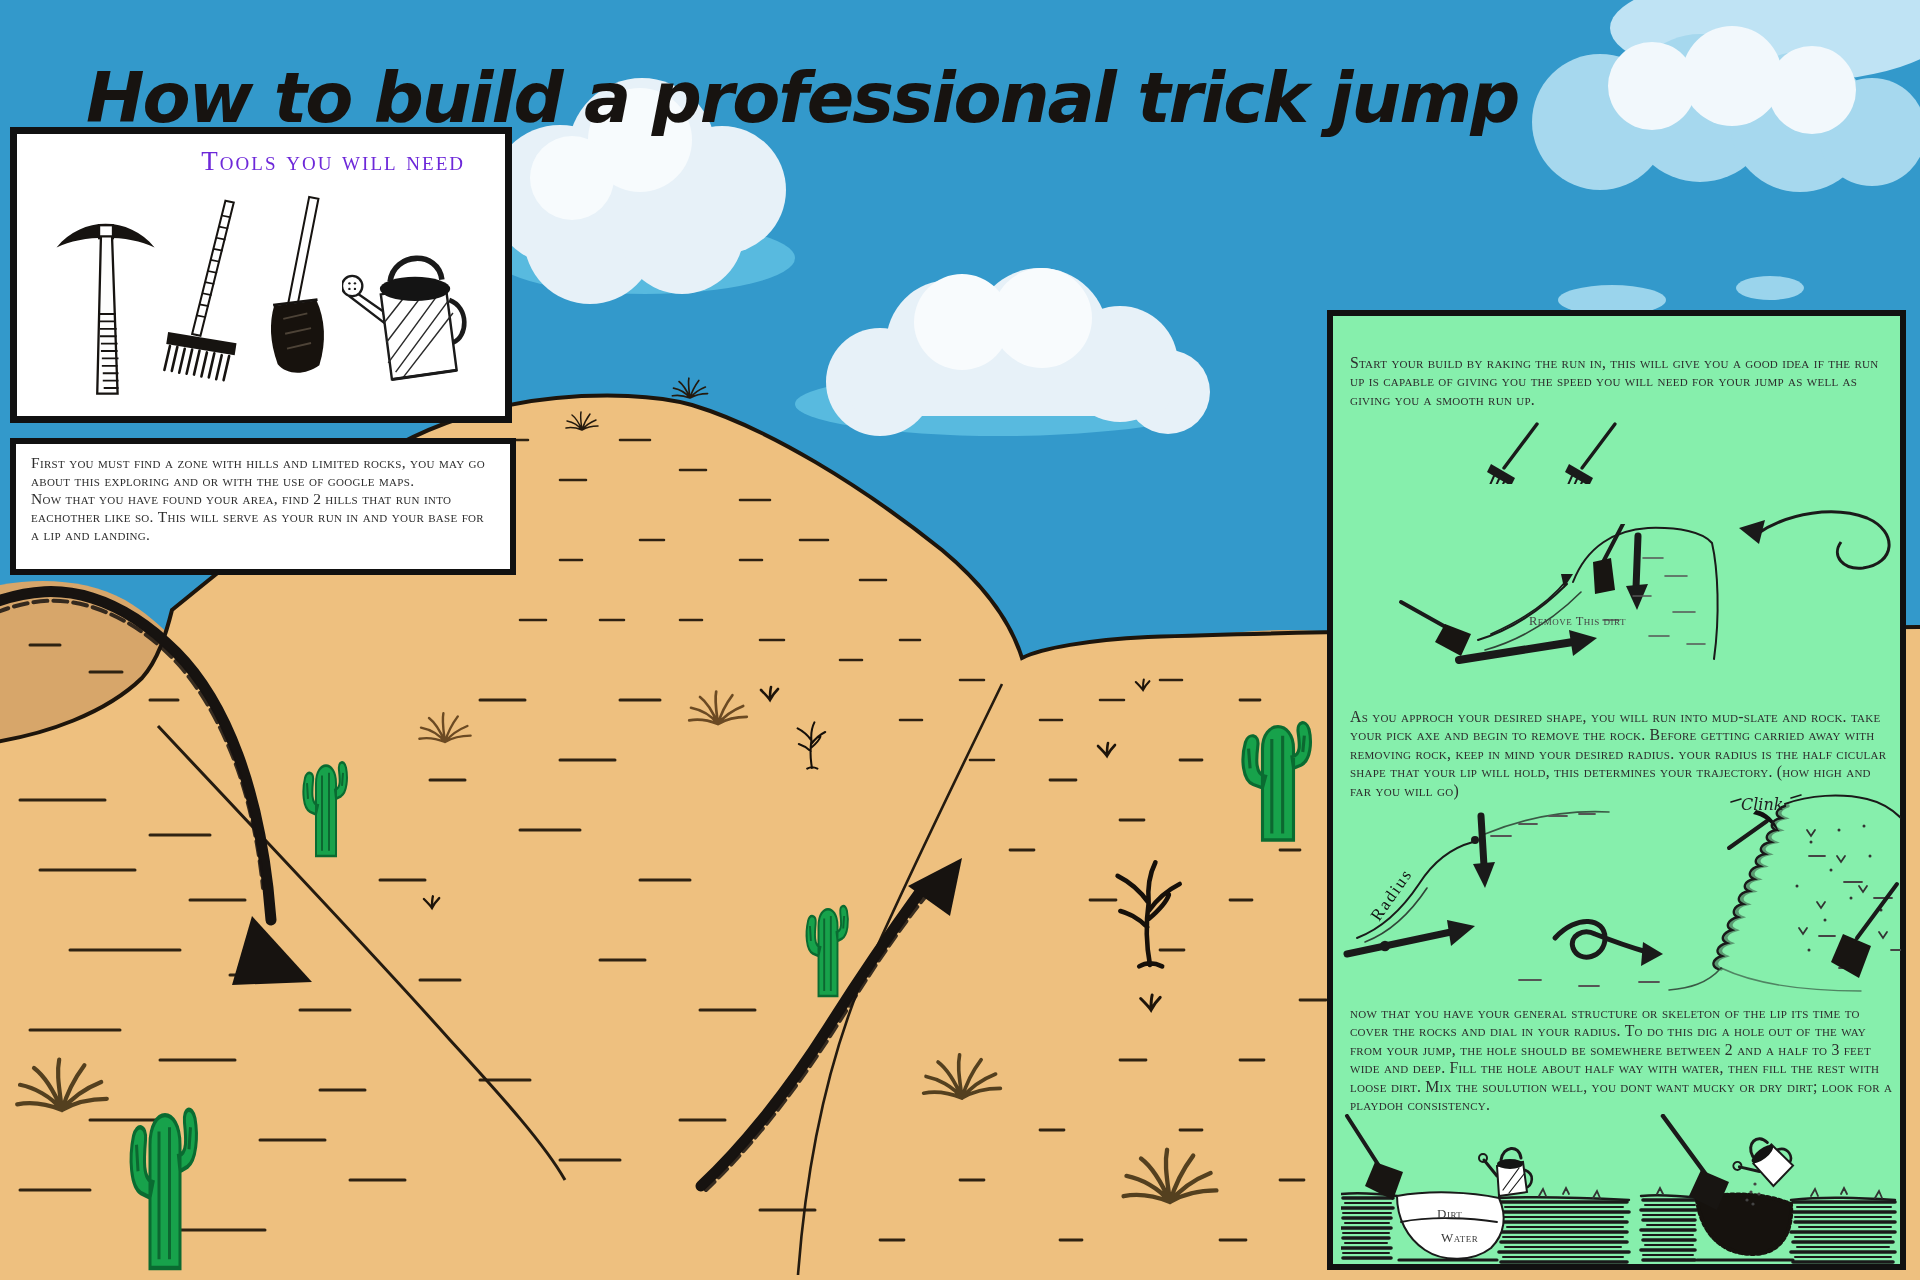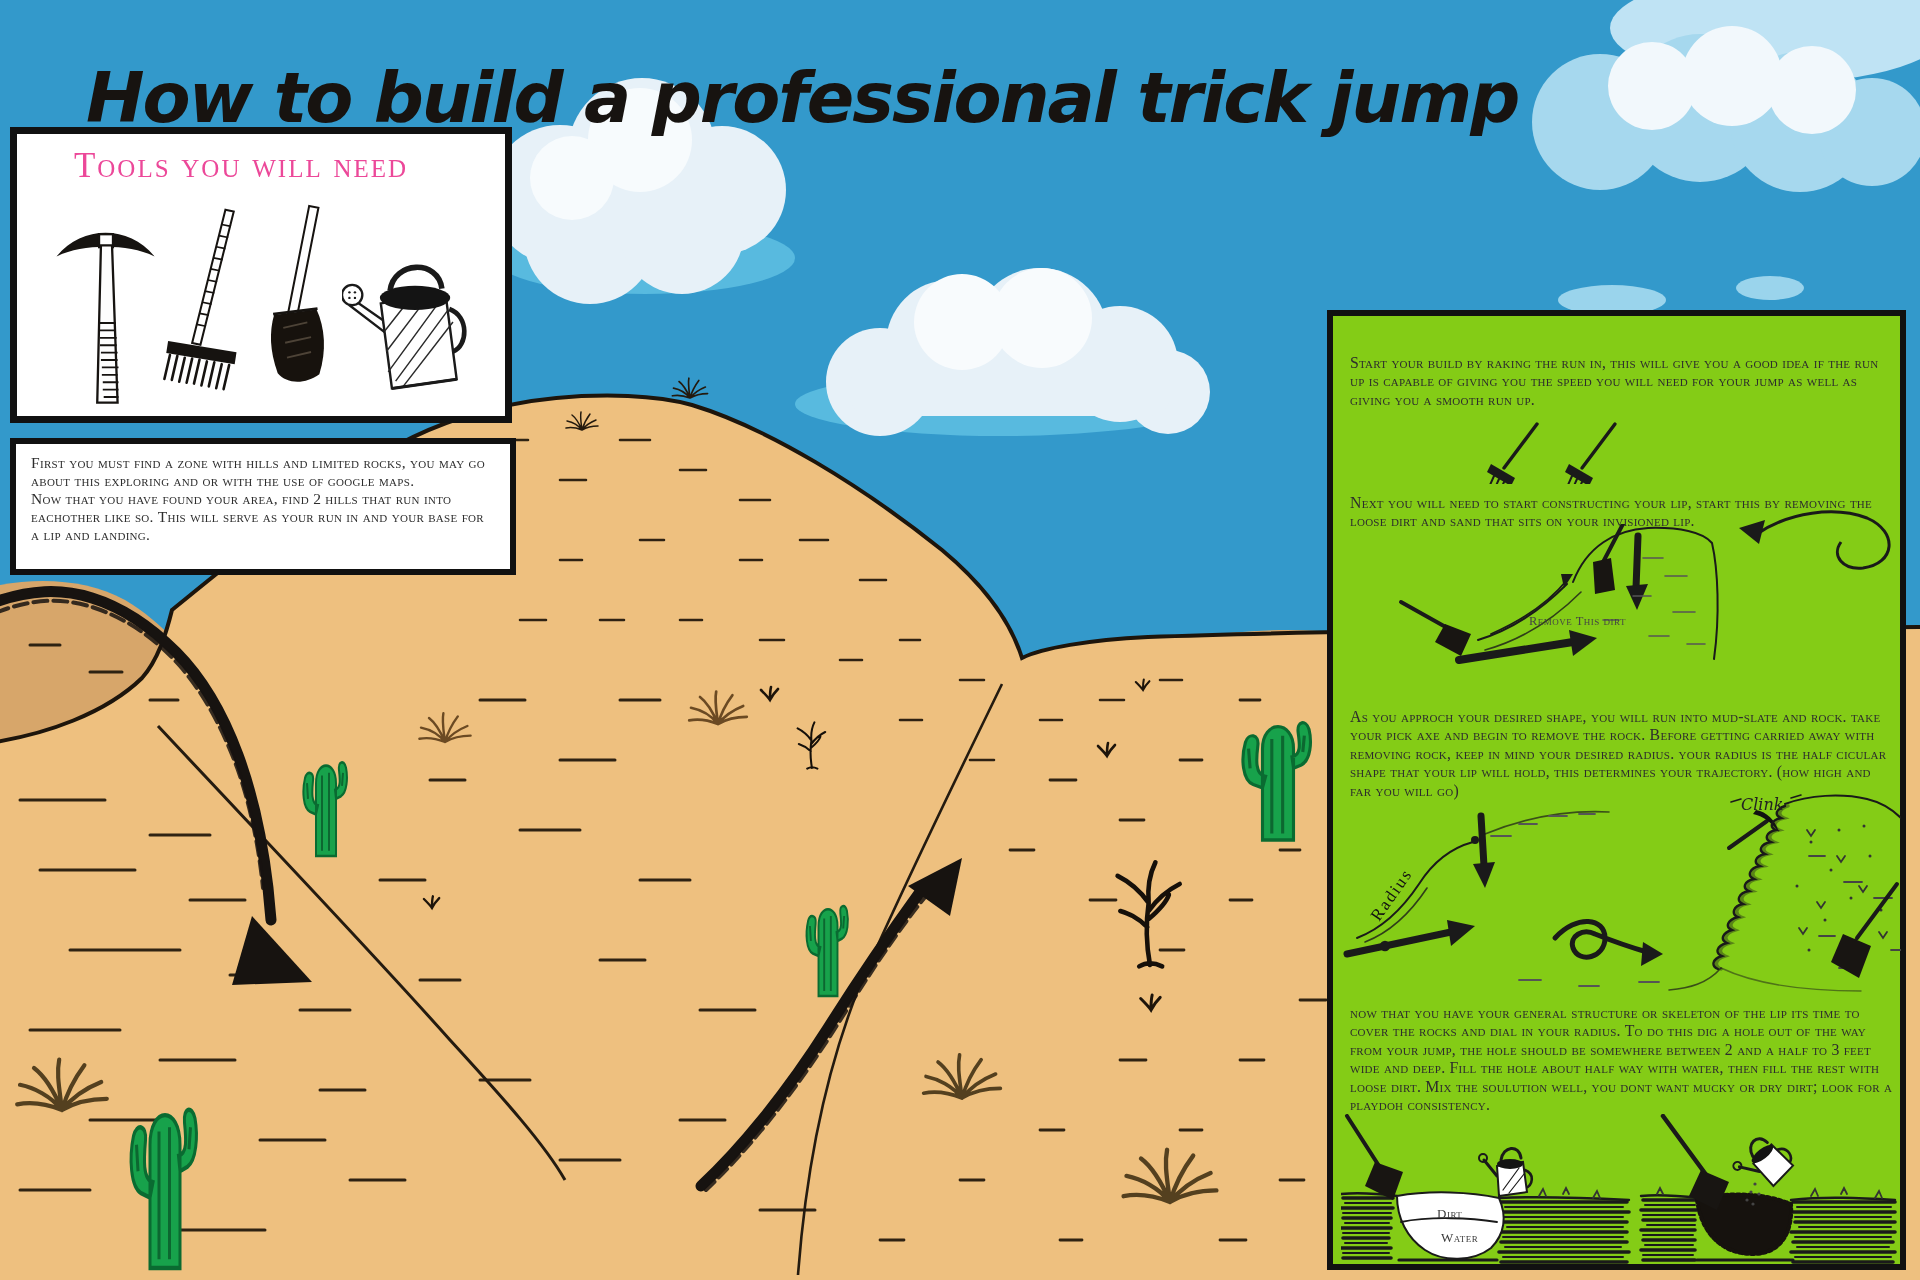--- a/index.html
+++ b/index.html
@@ -16,33 +16,33 @@
   .subtitle{
     position:absolute;left:1462px;top:168px;z-index:3;
     font-family:"DejaVu Sans",sans-serif;font-style:italic;font-weight:bold;
     font-size:64px;letter-spacing:-2px;color:#171310;white-space:nowrap;
   }
   .tools-box{
     position:absolute;left:10px;top:127px;width:502px;height:296px;z-index:2;
     background:#ffffff;border:7px solid #111;box-sizing:border-box;
   }
   .tools-heading{
-    margin:12px 40px 0 0;text-align:center;font-variant:small-caps;
-    font-size:35px;letter-spacing:2px;color:#ec4899;
+    margin:12px 40px 0 0;text-align:right;font-variant:small-caps;
+    font-size:27px;letter-spacing:2px;color:#6d28d9;
   }
   .tools-row{display:flex;align-items:flex-start;padding:2px 24px 0 34px;justify-content:space-between;}
   .intro-box{
     position:absolute;left:10px;top:438px;width:506px;height:137px;z-index:2;
     background:#ffffff;border:6px solid #111;box-sizing:border-box;
     padding:10px 14px 0 15px;font-size:15.5px;line-height:18px;
     font-variant:small-caps;letter-spacing:.3px;color:#2d2d2d;white-space:pre-line;
   }
   .panel{
     position:absolute;left:1327px;top:310px;width:579px;height:960px;z-index:2;
-    background:#84cc16;border:6px solid #111;box-sizing:border-box;
+    background:#86efac;border:6px solid #111;box-sizing:border-box;
   }
   .step{
     position:absolute;left:17px;width:546px;font-size:15.8px;line-height:18.5px;
     font-variant:small-caps;letter-spacing:.25px;color:#2d2d2d;
   }
   .panel svg{position:absolute;}
   .svg-label{font-family:"Liberation Serif",serif;font-variant:small-caps;font-size:13px;fill:#3a3a3a;letter-spacing:.5px;}
   .svg-label-sm{font-family:"Liberation Serif",serif;font-variant:small-caps;font-size:12.5px;fill:#444;letter-spacing:.5px;}
   .hand{font-family:"DejaVu Serif",serif;font-style:italic;font-size:16px;fill:#222;}
   .radius-label{font-family:"Liberation Serif",serif;font-size:17px;letter-spacing:2px;fill:#111;}
@@ -217,21 +217,20 @@
       <g fill="none" stroke="#1a1a1a" stroke-linecap="round">
         <path d="M56,4 L23,48" stroke-width="3.4"></path>
         <polygon points="10,44 34,58 30,66 6,52" fill="#1a1a1a" stroke="none"></polygon>
         <path stroke-width="2" d="M13,56 l-4,9 M18,59 l-4,9 M23,62 l-4,9 M28,64 l-4,9"></path>
         <path d="M134,4 L101,48" stroke-width="3.4"></path>
         <polygon points="88,44 112,58 108,66 84,52" fill="#1a1a1a" stroke="none"></polygon>
         <path stroke-width="2" d="M91,56 l-4,9 M96,59 l-4,9 M101,62 l-4,9 M106,64 l-4,9"></path>
       </g>
     </svg>
 
-    <p class="step" style="top:162px">Next you will need to start constructing your lip, start this by removing the loose dirt and sand that sits on your invisioned lip.</p>
 
     <svg style="left:398px;top:176px" width="175" height="98" viewBox="0 0 175 98">
       <path d="M26,42 C58,20 104,14 136,26 C168,40 164,72 132,76 C112,78 100,64 110,50" fill="none" stroke="#1a1a1a" stroke-width="3"></path>
       <polygon points="8,36 34,28 28,52" fill="#1a1a1a"></polygon>
     </svg>
 
     <svg style="left:10px;top:208px" width="420" height="168" viewBox="0 0 420 168">
       <g fill="none" stroke="#1a1a1a" stroke-linecap="round">
         <path d="M58,78 L108,106" stroke-width="4"></path>
         <polygon points="102,100 128,110 118,132 92,118" fill="#181512" stroke="none"></polygon>

